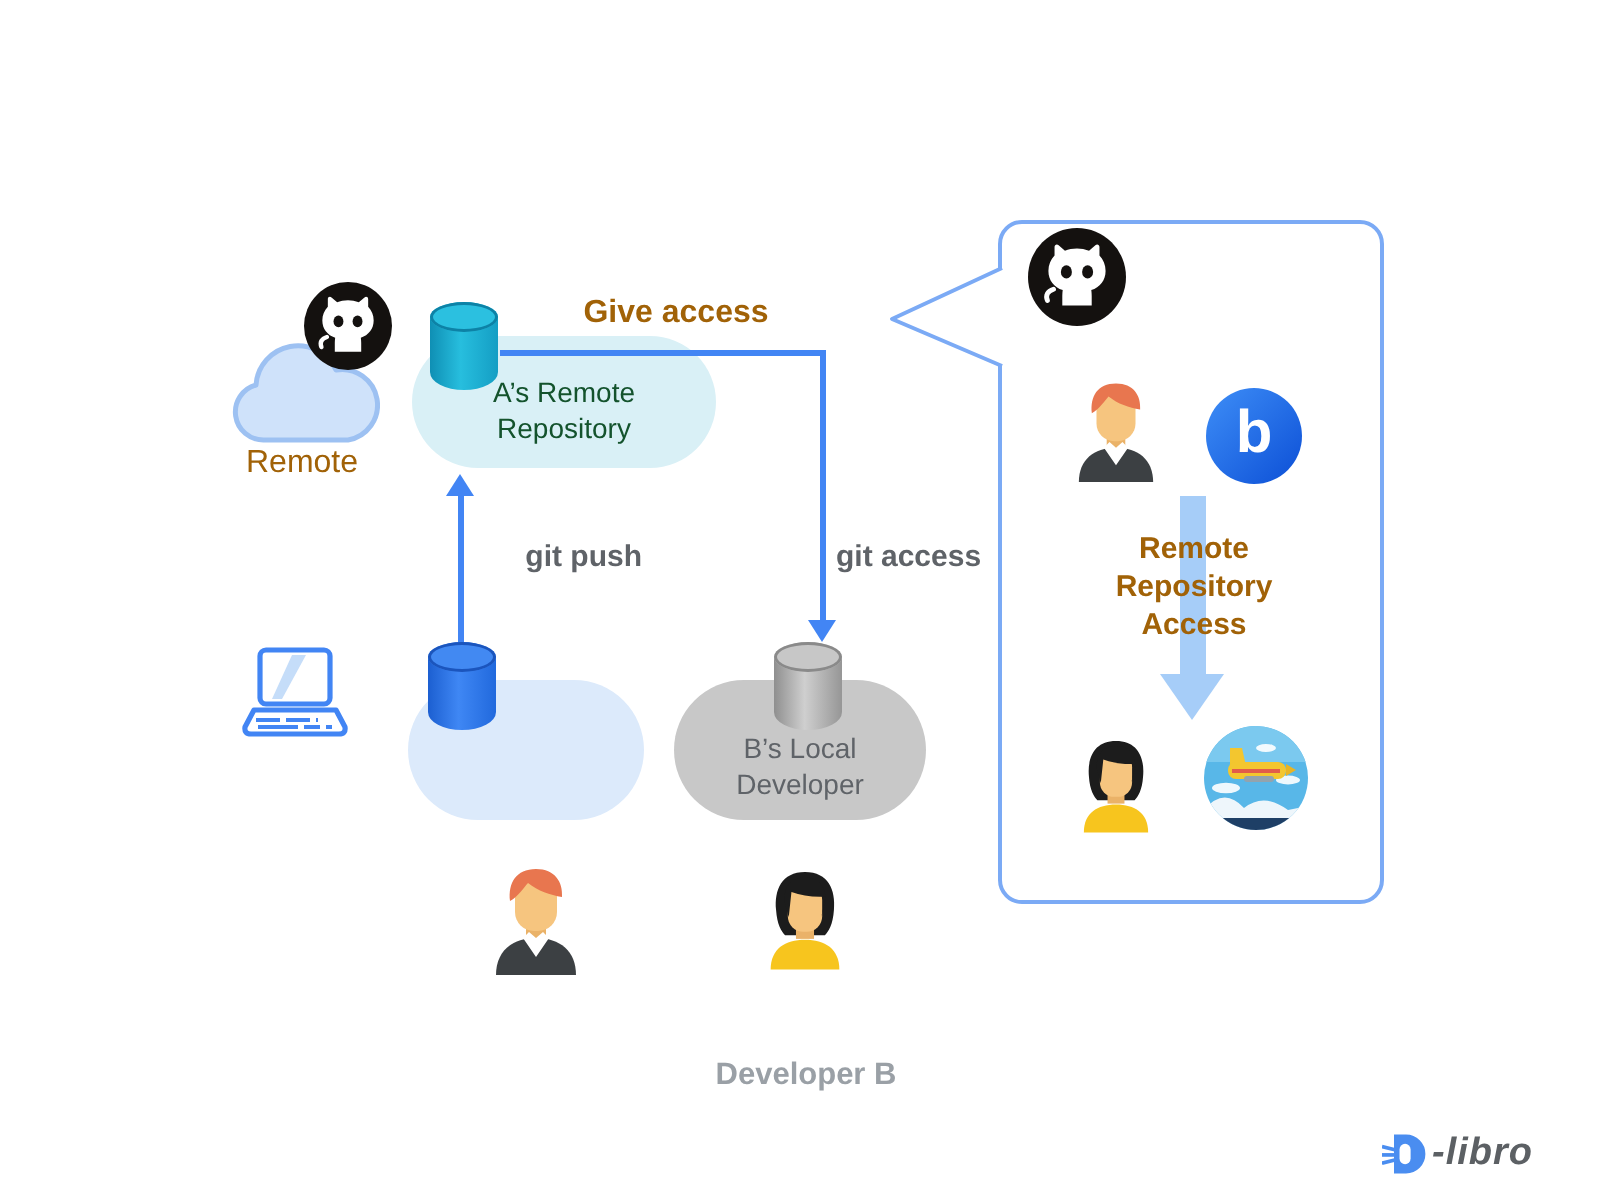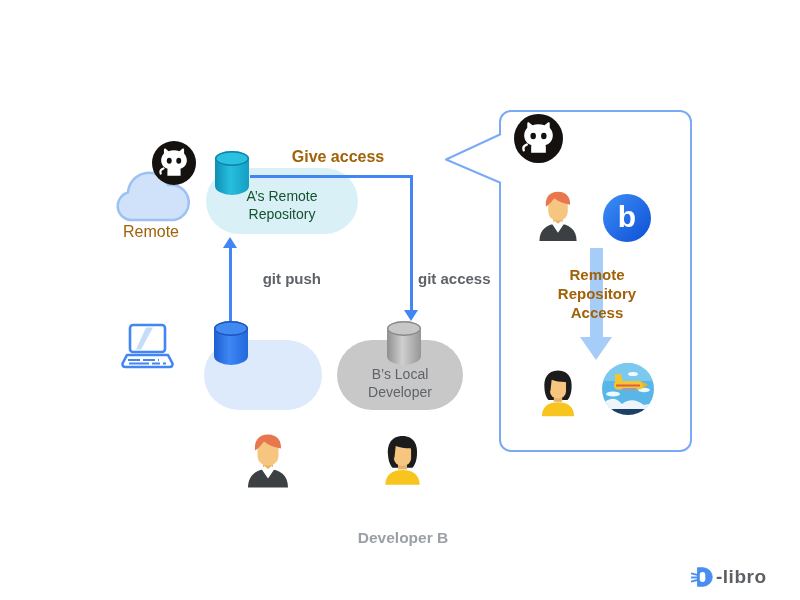--- a/index.html
+++ b/index.html
@@ -48,21 +48,21 @@
   .fatbar { position:absolute; background:#a6cdf8; }
   .fathead { position:absolute; width:0; height:0;
              border-left:16px solid transparent; border-right:16px solid transparent;
              border-top:23px solid #a6cdf8; }
 
   .blogo { position:absolute; width:48px; height:48px; border-radius:50%;
            background:linear-gradient(135deg,#3e8ef7,#0c4fd6);
            color:#fff; font-weight:bold; font-size:30px; text-align:center; line-height:46px; }
 
   .brand { position:absolute; left:691px; top:566px; display:flex; align-items:center; }
-  .brand .txt { color:#5c6064; font-weight:bold; font-size:19px; letter-spacing:.5px; margin-left:1px; }
+  .brand .txt { color:#5c6064; font-weight:bold; font-size:19px; letter-spacing:.5px; margin-left:1px;font-style:italic; }
 </style>
 </head>
 <body>
 
 <div class="canvas">
 
   <svg class="abs" style="left:112px; top:168px;" width="78" height="56" viewBox="0 0 78 56">
     <path d="M62 52H20A14 14 0 0 1 16 24.5 21 21 0 0 1 56 17a15 15 0 0 1 6 35z" fill="#cfe2fa" stroke="#9dc1f2" stroke-width="2.5" stroke-linejoin="round"></path>
   </svg>
   <svg class="abs" style="left:152px; top:141px;" width="44" height="44" viewBox="0 0 48 48">

